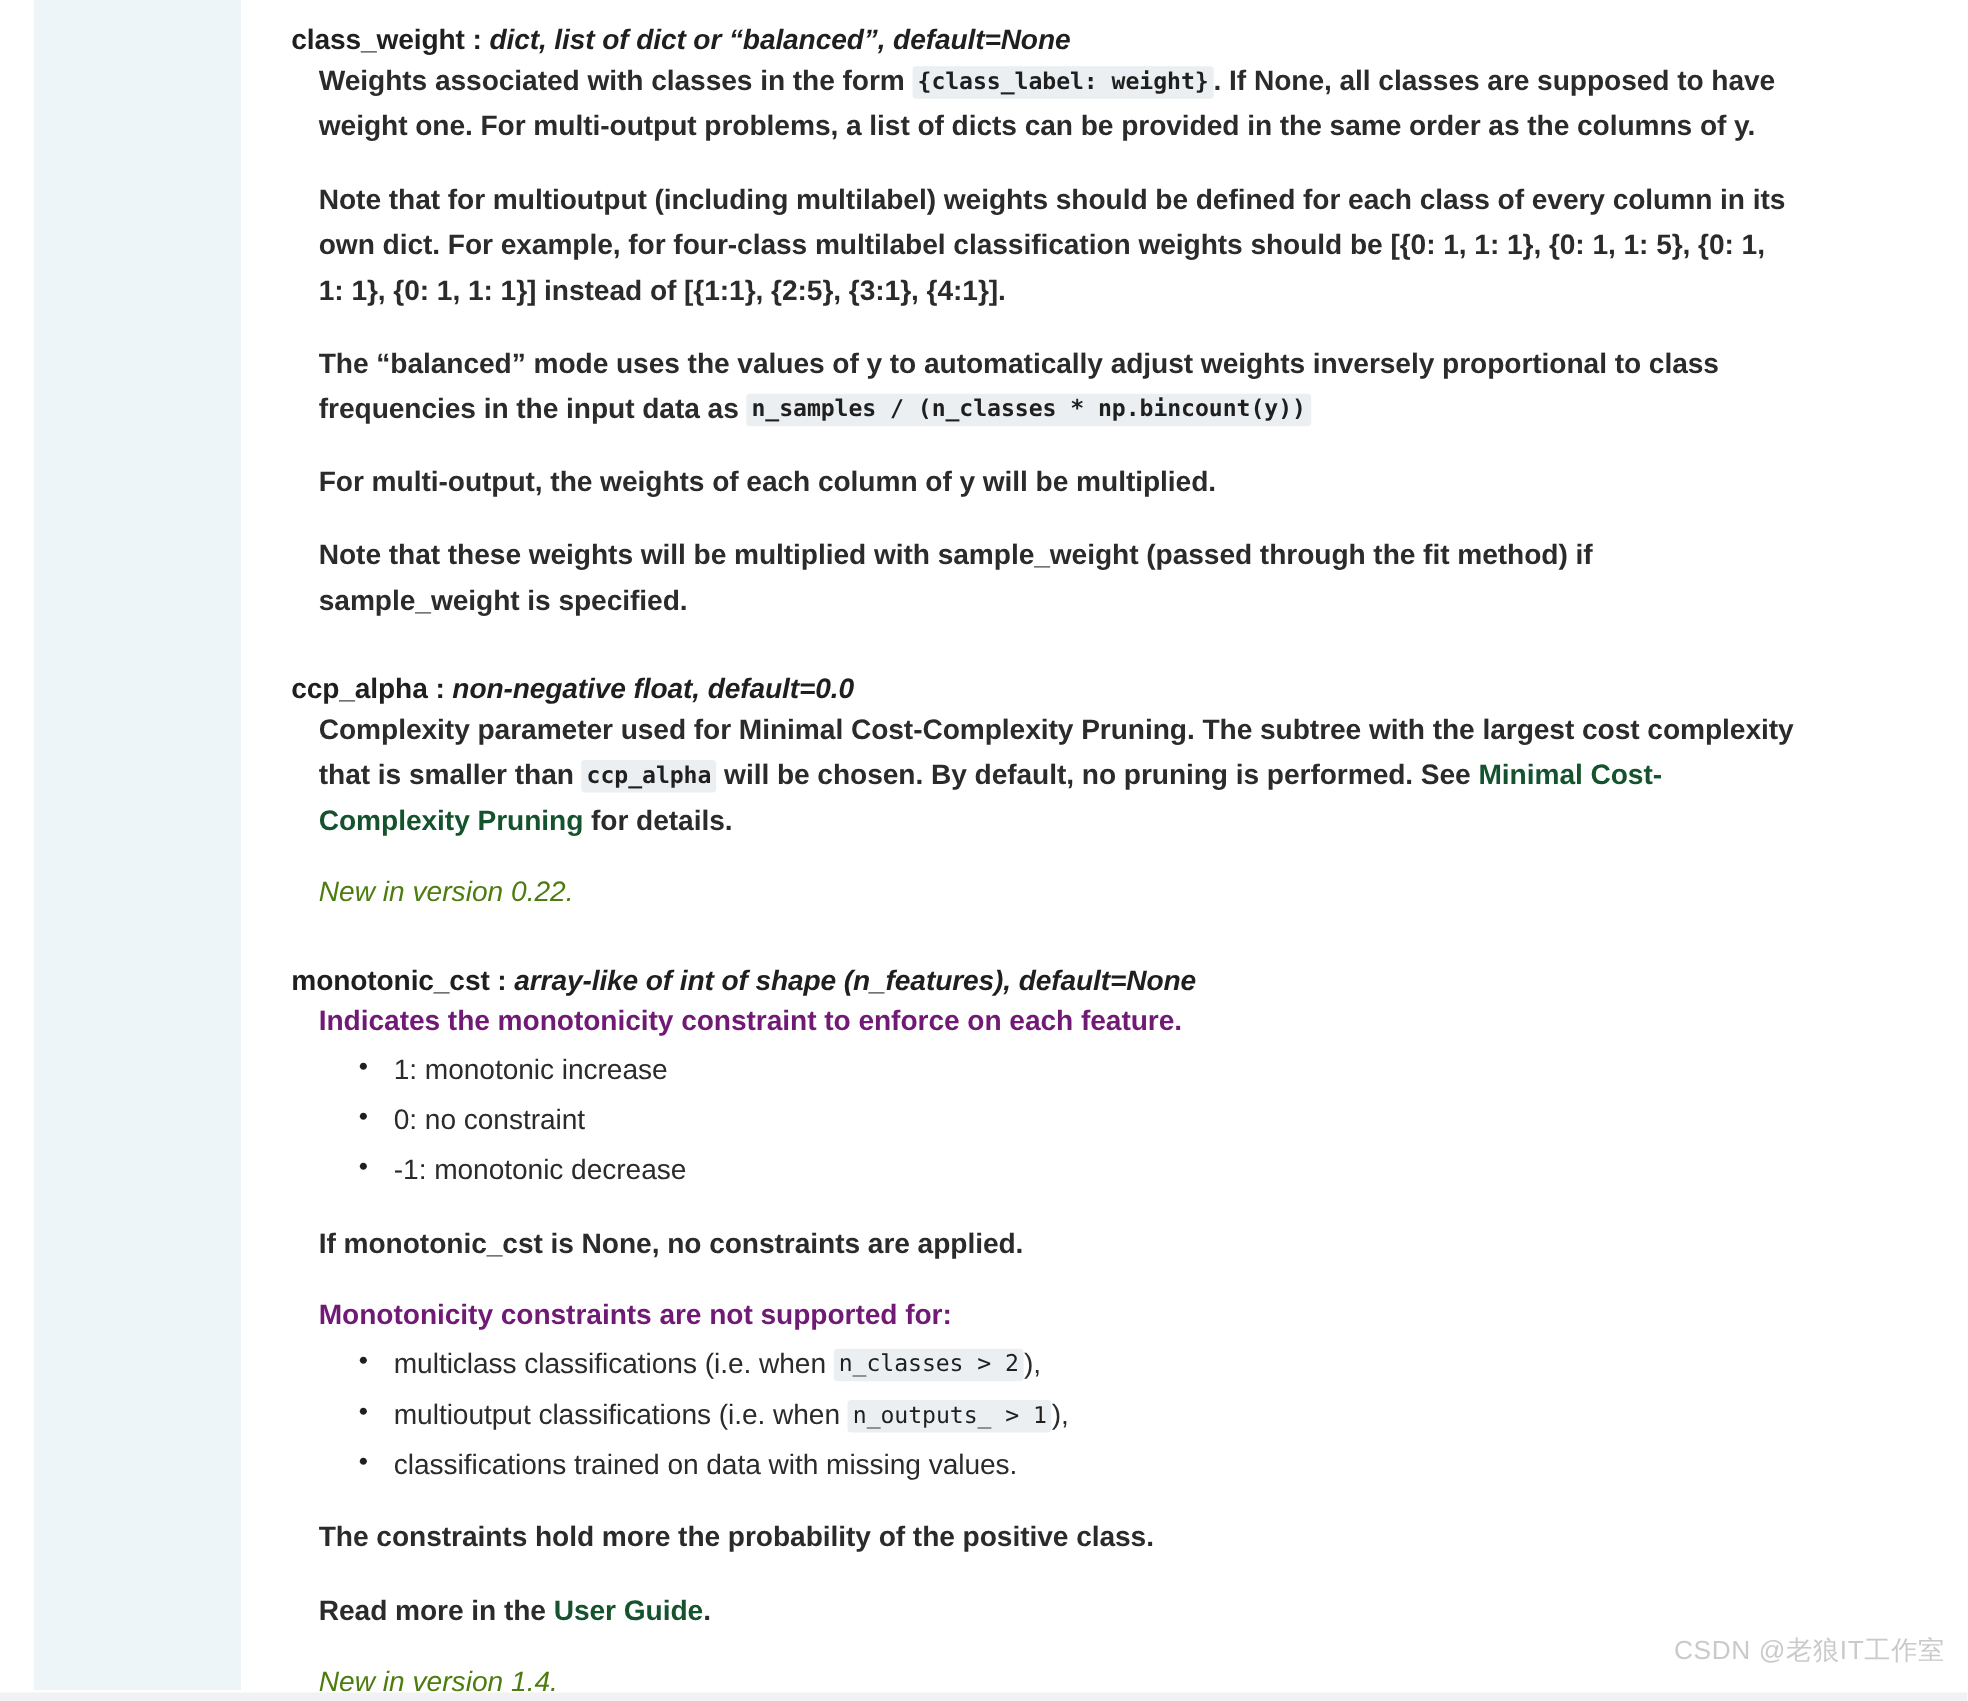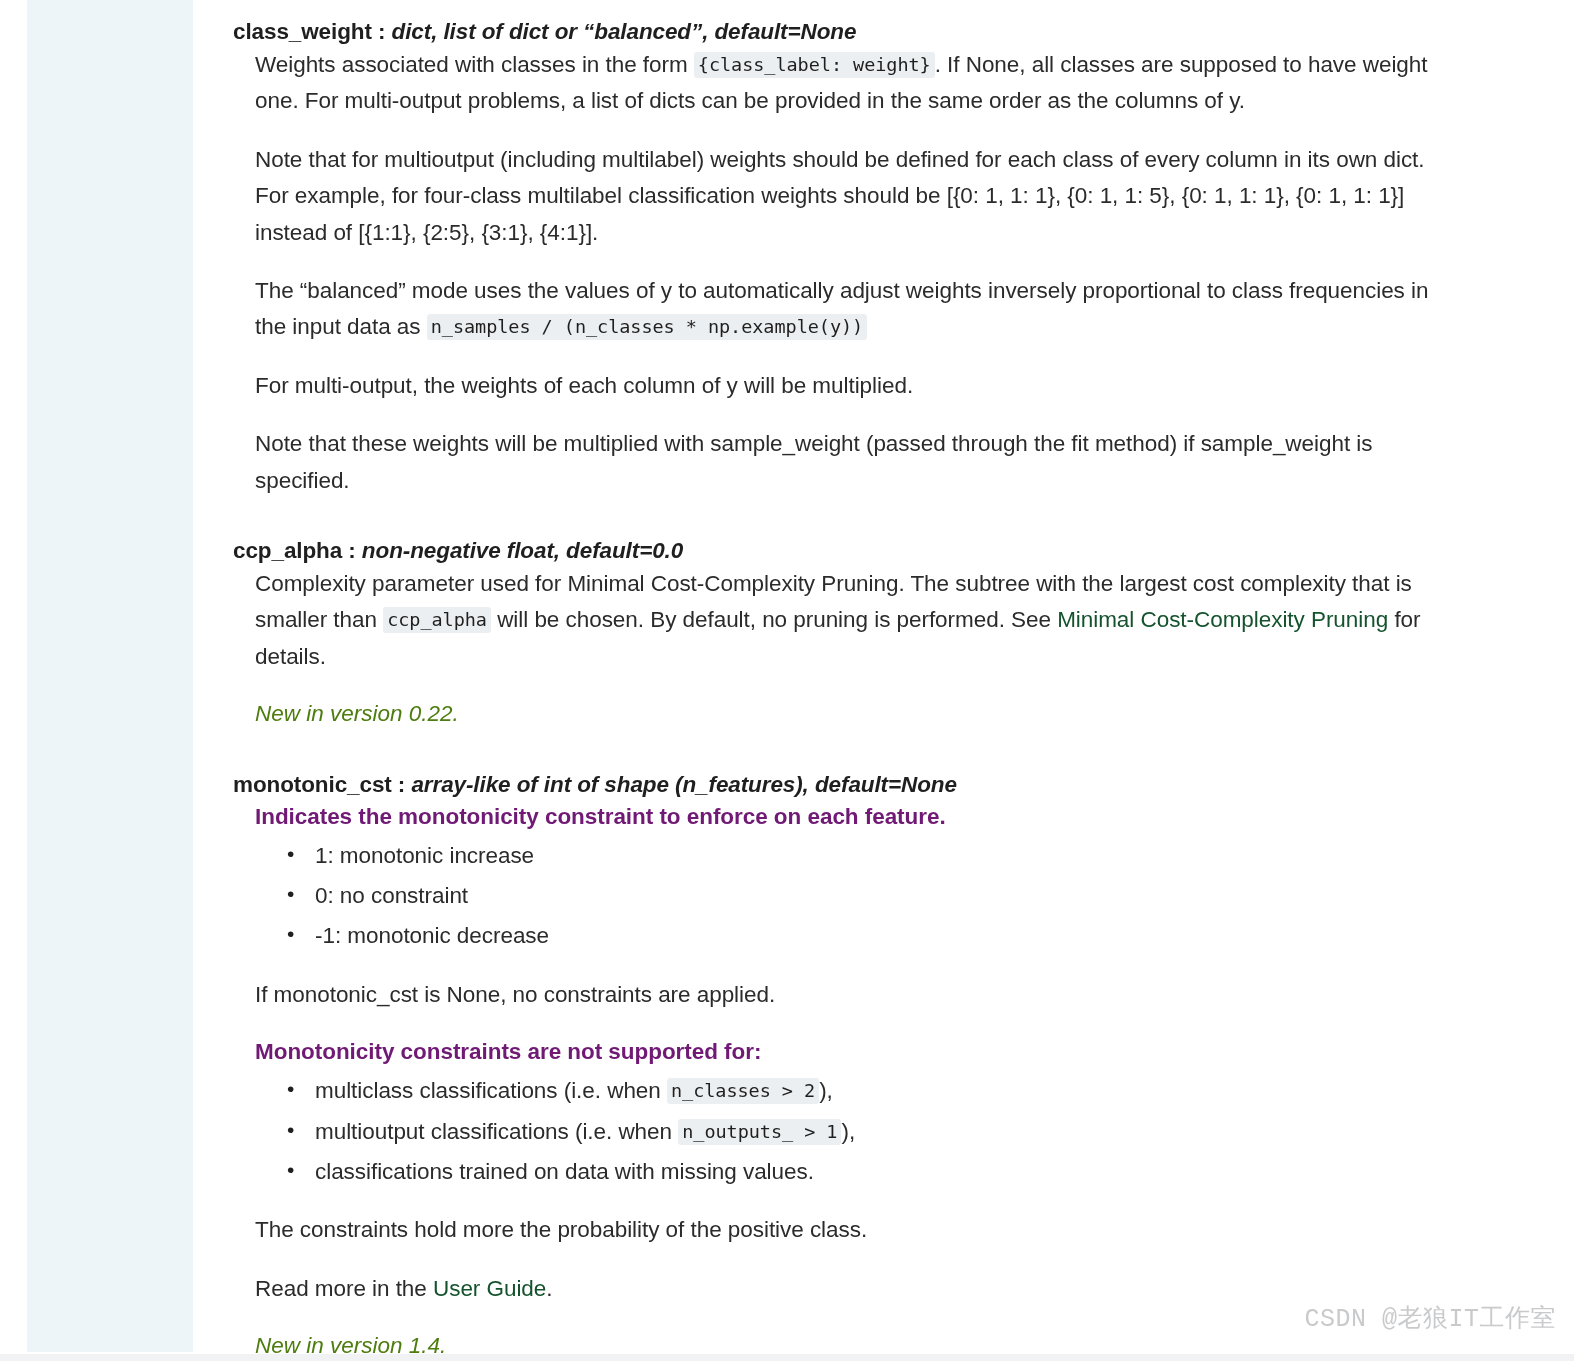--- a/index.html
+++ b/index.html
@@ -69,20 +69,21 @@
     padding: 0;
   }
 
   p.para {
     font-size: 22.5px;
     line-height: 1.62;
     margin: 0 0 22px 0;
     color: #2b2b2b;
     max-width: 1180px;
     letter-spacing: -0.05px;
+    font-weight: bold;
   }
 
   p.strongline {
     font-size: 22.5px;
     line-height: 1.5;
     font-weight: bold;
     margin: 0 0 4px 0;
     color: #701a75;
     letter-spacing: -0.05px;
   }
@@ -132,44 +133,44 @@
     font-size: 21px;
     color: #1f1f1f;
   }
 
   .spacer-sm { height: 14px; }
 
   #watermark {
     position: absolute;
     right: 18px;
     bottom: 27px;
-    font-size: 25px;
+    font-size: 21px;
     color: #c9cacc;
-    font-family: Liberation Mono, monospace;
+    font-family: Liberation Sans, sans-serif;
     white-space: nowrap;
     letter-spacing: 0.5px;
   }
 </style>
 </head>
 <body>
 
 <div id="left-rail"></div>
 
 <div id="content">
   <div class="inner">
 
     <div>
       <p class="param-term"><span>class_weight : </span><span class="ptype">dict, list of dict or “balanced”, default=None</span></p>
 
       <div class="param-def">
         <p class="para"><span>Weights associated with classes in the form </span><code class="cs">{class_label: weight}</code><span>. If None, all classes are supposed to have weight one. For multi-output problems, a list of dicts can be provided in the same order as the columns of y.</span></p>
 
         <p class="para">Note that for multioutput (including multilabel) weights should be defined for each class of every column in its own dict. For example, for four-class multilabel classification weights should be [{0: 1, 1: 1}, {0: 1, 1: 5}, {0: 1, 1: 1}, {0: 1, 1: 1}] instead of [{1:1}, {2:5}, {3:1}, {4:1}].</p>
 
-        <p class="para"><span>The “balanced” mode uses the values of y to automatically adjust weights inversely proportional to class frequencies in the input data as </span><code class="cs">n_samples / (n_classes * np.example(y))</code></p>
+        <p class="para"><span>The “balanced” mode uses the values of y to automatically adjust weights inversely proportional to class frequencies in the input data as </span><code class="cs">n_samples / (n_classes * np.bincount(y))</code></p>
 
         <p class="para">For multi-output, the weights of each column of y will be multiplied.</p>
 
         <p class="para">Note that these weights will be multiplied with sample_weight (passed through the fit method) if sample_weight is specified.</p>
       </div>
     </div>
 
     <div class="spacer-sm"></div>
 
     <div>

